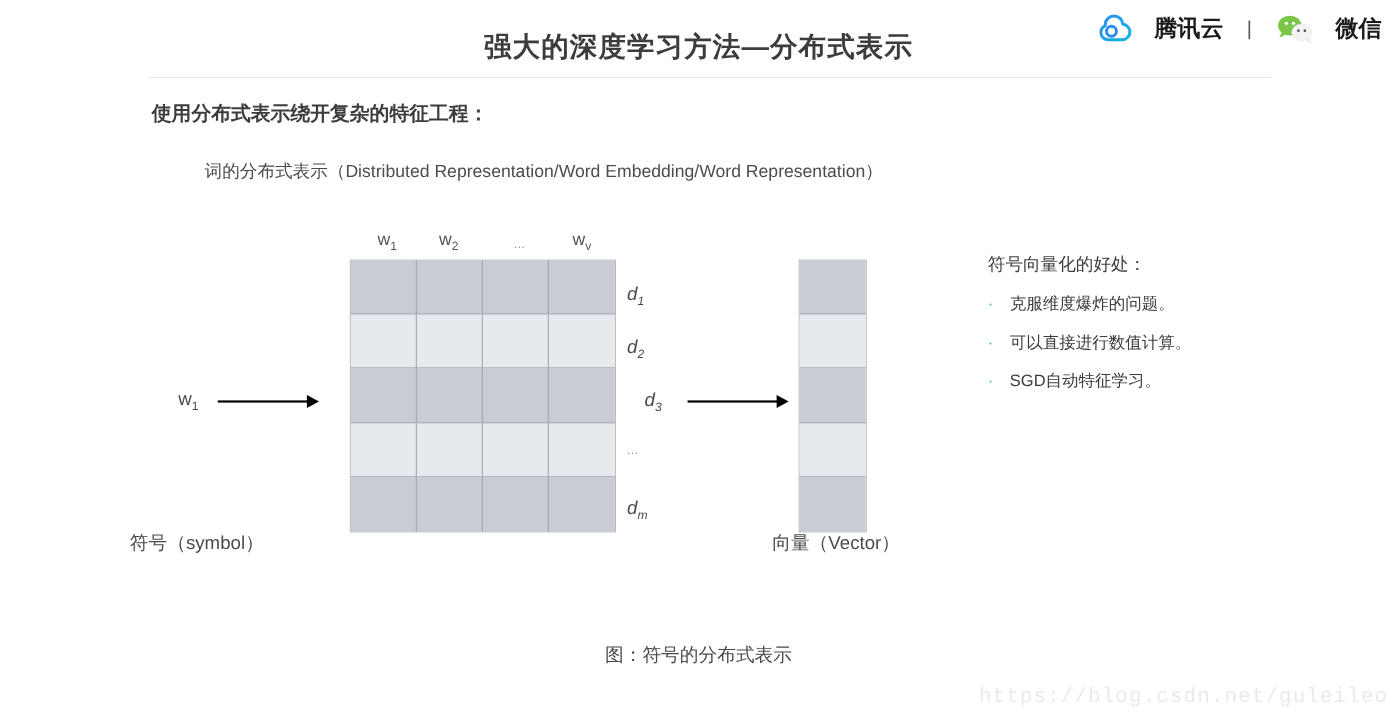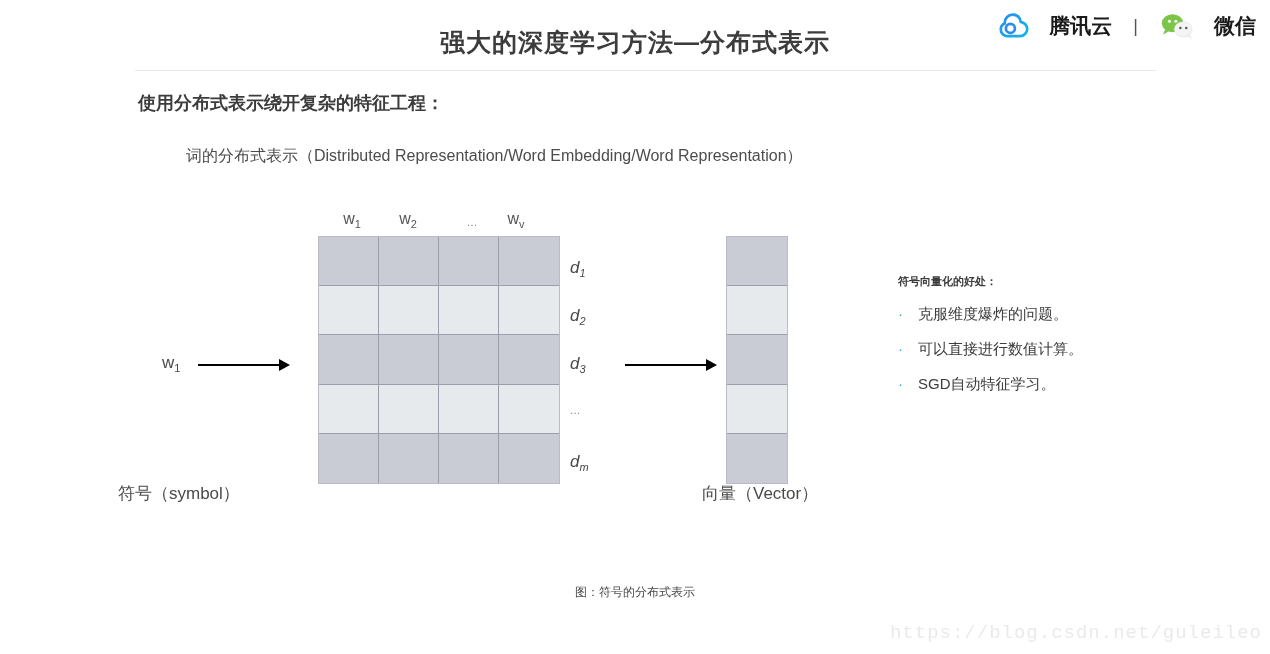--- a/index.html
+++ b/index.html
@@ -186,36 +186,35 @@
   #caption-symbol { left: 118px; }
   #caption-lookup { left: 336px; }
   #caption-vector { left: 702px; }
 
   #figure-caption {
     position: absolute;
     left: 0;
     top: 584px;
     width: 1270px;
     text-align: center;
-    font-size: 12px;
+    font-size: 17px;
     color: #4a4a4a;
   }
 
   
   #benefits-panel {
     position: absolute;
     left: 898px;
     top: 230px;
   }
   #benefits-title {
-    font-size: 11px;
-    font-weight: bold;
+    font-size: 16px;
+    font-weight: normal;
     color: #3c3c3c;
     margin-bottom: 16px;
-    margin-top: 44px;
   }
   .benefit-item {
     display: flex;
     align-items: baseline;
     margin-bottom: 16px;
     font-size: 15px;
     color: #3c3c3c;
   }
   .benefit-bullet {
     color: #3aa0e0;
@@ -282,21 +281,21 @@
 
   <div class="col-header" style="left:322px;">
     <span>w</span><sub>1</sub>
   </div>
   <div class="col-header" style="left:378px;">
     <span>w</span><sub>2</sub>
   </div>
   <div class="col-header ellipsis" style="left:442px;">
     <span>…</span>
   </div>
-  <div class="col-header" style="left:486px;">
+  <div class="col-header" style="left:499px;">
     <span>w</span><sub>v</sub>
   </div>
 
   <div id="lookup-table">
     <div class="cell c1 r1 shade-dark"></div>
     <div class="cell c2 r1 shade-dark"></div>
     <div class="cell c3 r1 shade-dark"></div>
     <div class="cell c4 r1 shade-dark"></div>
 
     <div class="cell c1 r2 shade-light"></div>
@@ -319,21 +318,21 @@
     <div class="cell c3 r5 shade-dark"></div>
     <div class="cell c4 r5 shade-dark"></div>
   </div>
 
   <div class="row-label" style="top:258px;">
     <span>d</span><sub>1</sub>
   </div>
   <div class="row-label" style="top:306px;">
     <span>d</span><sub>2</sub>
   </div>
-  <div class="row-label" style="top:354px;">
+  <div class="row-label" style="top:354px;margin-left:16px;">
     <span>d</span><sub>3</sub>
   </div>
   <div class="row-label ellipsis" style="top:404px;">
     <span>…</span>
   </div>
   <div class="row-label" style="top:452px;">
     <span>d</span><sub>m</sub>
   </div>
 
   <div id="vector-column">

